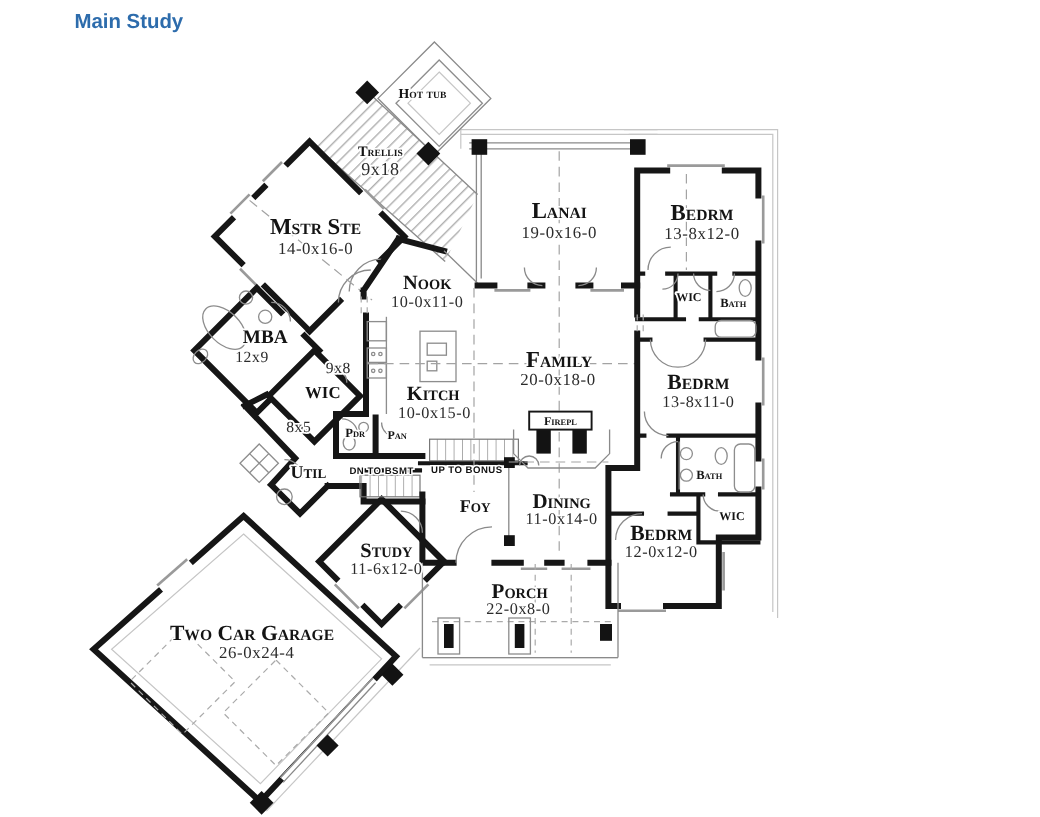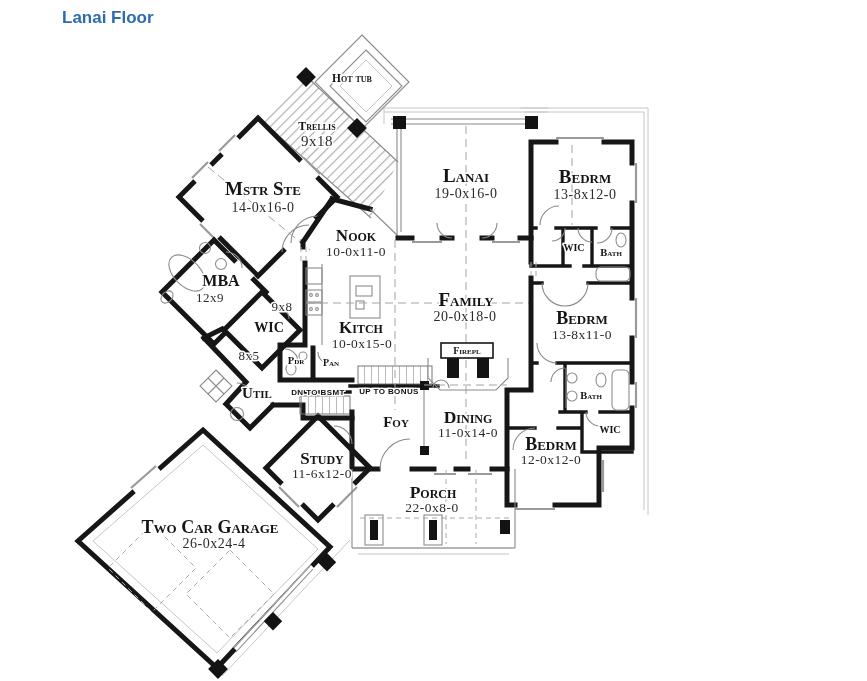--- a/index.html
+++ b/index.html
@@ -26,21 +26,21 @@
           fill:#141414;text-anchor:middle;paint-order:stroke;stroke:#fff;stroke-width:3px;stroke-linejoin:round;}
   .t-dims{font-family:"Liberation Serif",serif;fill:#2b2b2b;text-anchor:middle;letter-spacing:.5px;
           paint-order:stroke;stroke:#fff;stroke-width:3px;stroke-linejoin:round;}
   .t-tiny{font-family:"Liberation Sans",sans-serif;font-weight:bold;fill:#111;text-anchor:middle;
           letter-spacing:.4px;paint-order:stroke;stroke:#fff;stroke-width:2.5px;}
 </style>
 </head>
 <body>
 
 <div id="stage">
-  <div id="plan-title">Lanai Floor</div>
+  <div id="plan-title">Main Study</div>
 
   <svg width="867" height="681" viewBox="0 0 867 681">
     <defs>
       <pattern id="trellisHatch" width="7" height="7" patternUnits="userSpaceOnUse" patternTransform="rotate(45)">
         <line x1="0" y1="0" x2="0" y2="7" stroke="#b0b0b0" stroke-width="2.4"></line>
       </pattern>
       <pattern id="treads" width="7" height="30" patternUnits="userSpaceOnUse">
         <line x1="0" y1="0" x2="0" y2="30" stroke="#777" stroke-width="1"></line>
       </pattern>
     </defs>

